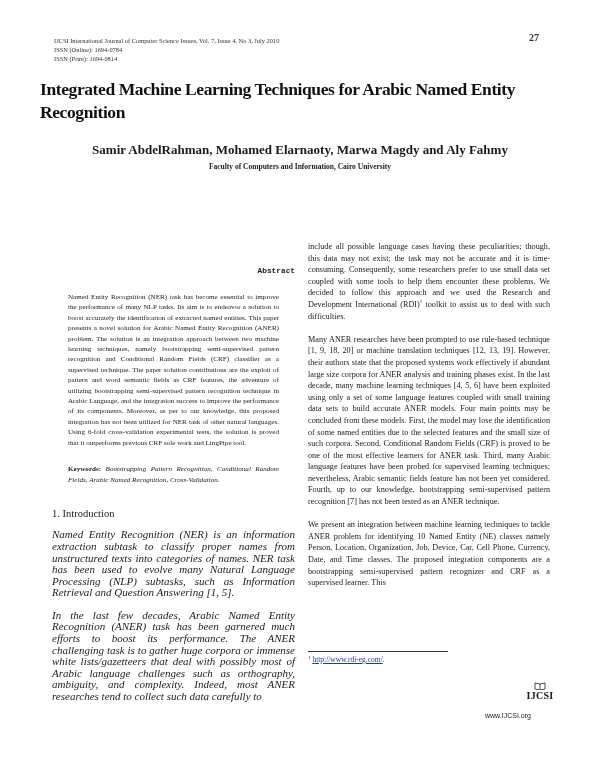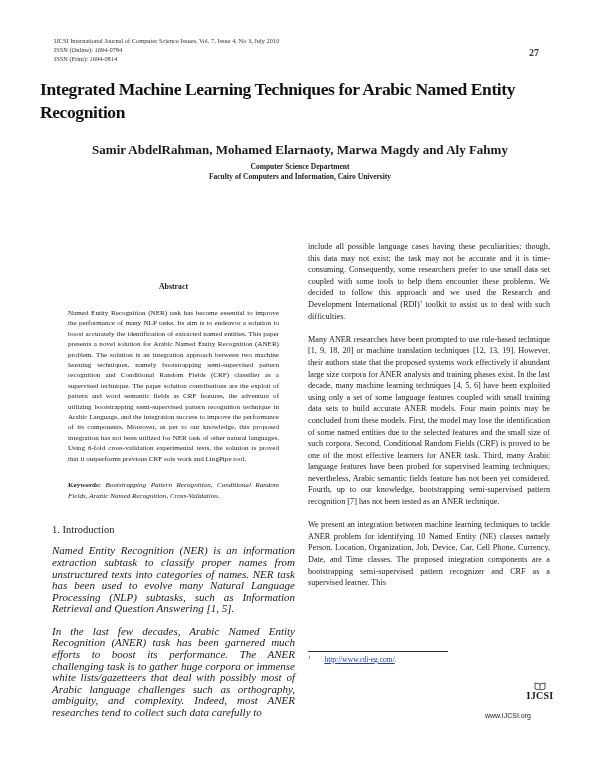--- a/index.html
+++ b/index.html
@@ -1,54 +1,53 @@
 <!DOCTYPE html>
 <html><head>
   <meta charset="utf-8">
   <style>
     html, body { margin: 0; padding: 0; background: #ffffff; }
     body { width: 600px; height: 776px; position: relative; overflow: hidden; font-family: "Liberation Serif", "DejaVu Serif", serif; color: #1a1a1a; }
     .header { position: absolute; left: 54px; top: 36px; font-size: 6.4px; line-height: 9px; color: #333; }
-    .page-num { position: absolute; left: 529px; top: 47px; font-size: 10px; color: #333; font-weight: bold; }
+    .page-num { position: absolute; left: 529px; top: 32px; font-size: 10px; color: #333; font-weight: bold; }
     .title { position: absolute; left: 40px; top: 78px; width: 520px; font-size: 17.5px; line-height: 23px; font-weight: bold; letter-spacing: -0.4px; color: #111; }
     .authors { position: absolute; left: 40px; top: 142px; width: 520px; text-align: center; font-size: 13px; font-weight: bold; }
     .affil { position: absolute; left: 40px; top: 162px; width: 520px; text-align: center; font-size: 7.5px; line-height: 10px; font-weight: bold; }
     .col { position: absolute; font-size: 7.1px; line-height: 10.4px; text-align: justify; }
     .col-left { left: 52px; width: 243px; }
     .col-right { left: 308px; width: 242px; font-size: 8.2px; line-height: 11.6px; }
-    .abstract-title { text-align: center; font-weight: bold; font-size: 7.8px; margin-top: 16px; line-height: 10px; }
+    .abstract-title { text-align: right; font-weight: bold; font-size: 7.8px; margin-top: 0; line-height: 10px; font-family: Liberation Mono, monospace; }
     .abstract p { margin: 16px; }
     .kw-label { font-weight: bold; }
     .kw-text { font-style: italic; }
     .section-heading { font-weight: normal; font-size: 10.5px; margin: 24px 0 10px 0; }
     .intro p { margin: 0 0 11px 0; font-size: 11px; line-height: 11.6px; font-style: italic; }
     .col-right p { margin: 0 0 11.6px 0; }
     sup { font-size: 5px; vertical-align: super; line-height: 0; }
     .footnote-rule { position: absolute; left: 308px; top: 651px; width: 140px; border-top: 1px solid #333; }
     .footnote { position: absolute; left: 308px; top: 655px; font-size: 7.5px; }
-    .footnote a { color: #1a3c9e; text-decoration: underline; margin-left: 12px; }
+    .footnote a { color: #1a3c9e; text-decoration: underline; }
     .logo { position: absolute; left: 510px; top: 682px; width: 60px; text-align: center; }
     .logo-icon { display: block; margin: 0 auto; width: 12px; height: 8px; }
     .logo-text { font-weight: bold; font-size: 10px; letter-spacing: 0.3px; }
     .logo-url { position: absolute; left: 485px; top: 712px; font-family: "Liberation Sans", "DejaVu Sans", sans-serif; font-size: 7px; color: #222; }
   </style>
 </head>
 <body>
 
 <div class="header">
   <div>IJCSI International Journal of Computer Science Issues, Vol. 7, Issue 4, No 3, July 2010</div>
   <div>ISSN (Online): 1694-0784</div>
   <div>ISSN (Print): 1694-0814</div>
 </div>
 <div class="page-num">27</div>
 
 <div class="title">Integrated Machine Learning Techniques for Arabic Named Entity Recognition</div>
 <div class="authors">Samir AbdelRahman, Mohamed Elarnaoty, Marwa Magdy and Aly Fahmy</div>
 <div class="affil">
-  <div>Computer Science Department</div>
   <div>Faculty of Computers and Information, Cairo University</div>
 </div>
 
 <div class="col col-left" style="top:266px;">
   <div class="abstract">
     <div class="abstract-title">Abstract</div>
     <p>Named Entity Recognition (NER) task has become essential to improve the performance of many NLP tasks. Its aim is to endeavor a solution to boost accurately the identification of extracted named entities. This paper presents a novel solution for Arabic Named Entity Recognition (ANER) problem. The solution is an integration approach between two machine learning techniques, namely bootstrapping semi-supervised pattern recognition and Conditional Random Fields (CRF) classifier as a supervised technique. The paper solution contributions are the exploit of pattern and word semantic fields as CRF features, the adventure of utilizing bootstrapping semi-supervised pattern recognition technique in Arabic Language, and the integration success to improve the performance of its components. Moreover, as per to our knowledge, this proposed integration has not been utilized for NER task of other natural languages. Using 6-fold cross-validation experimental tests, the solution is proved that it outperforms previous CRF sole work and LingPipe tool.</p>
     <p><span class="kw-label">Keywords:</span> <span class="kw-text">Bootstrapping Pattern Recognition, Conditional Random Fields, Arabic Named Recognition, Cross-Validation.</span></p>
   </div>
   <div class="intro">

